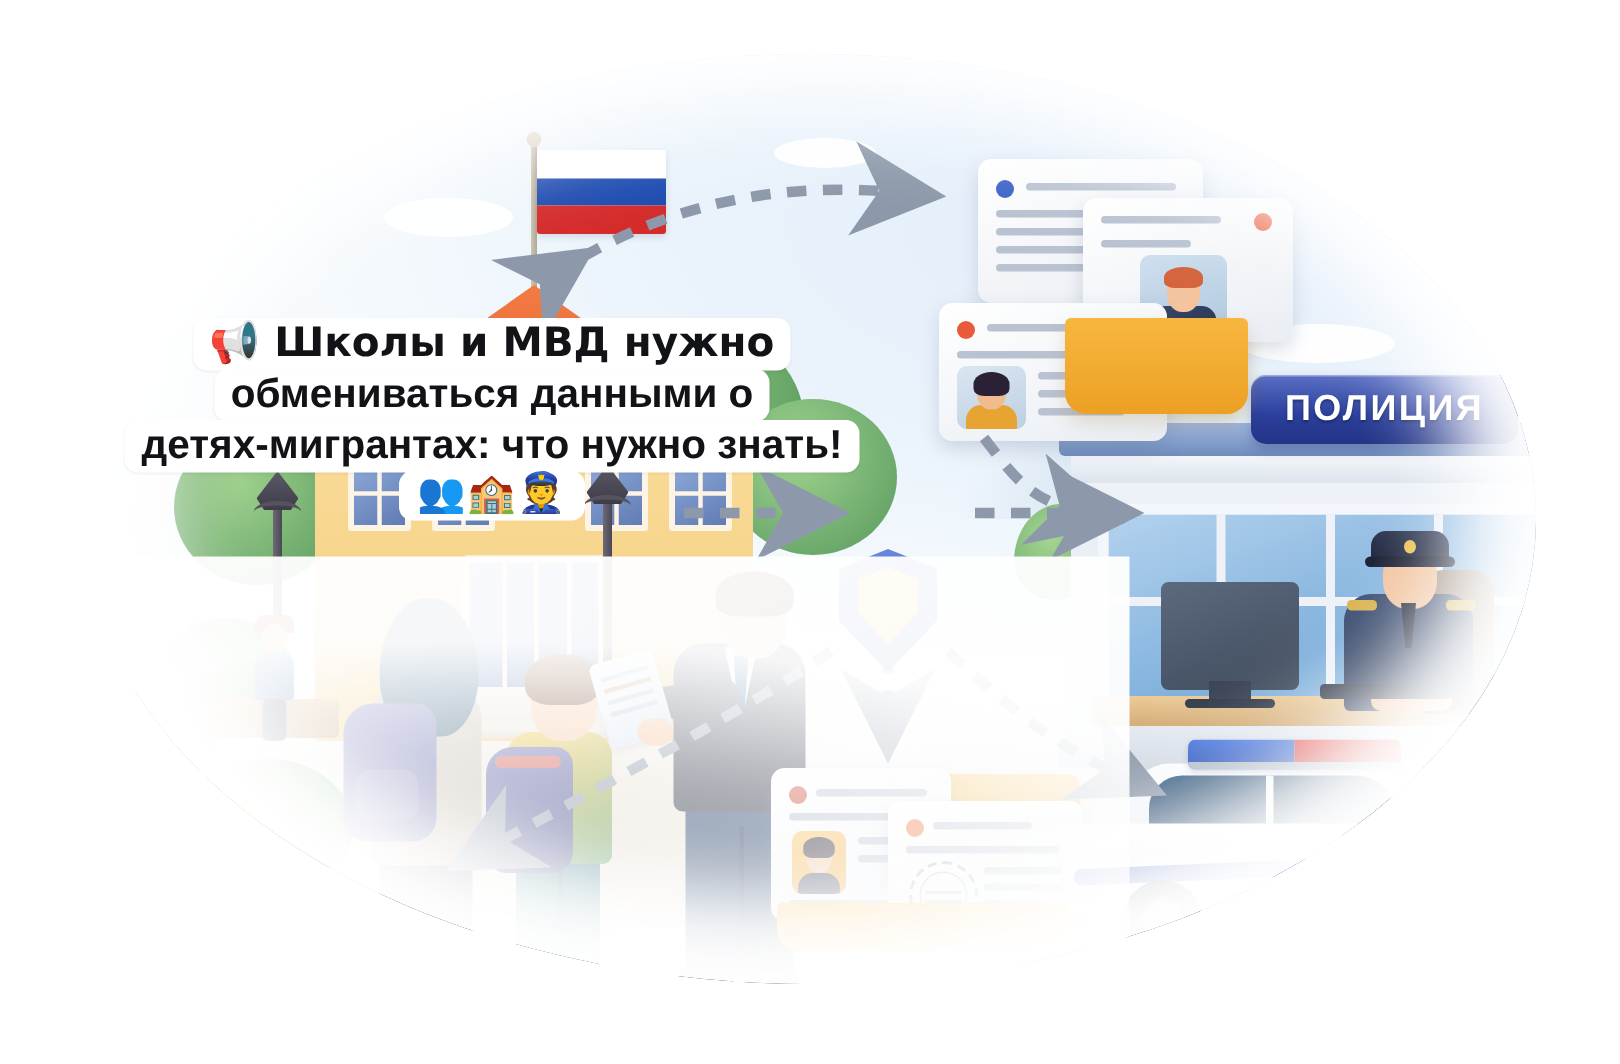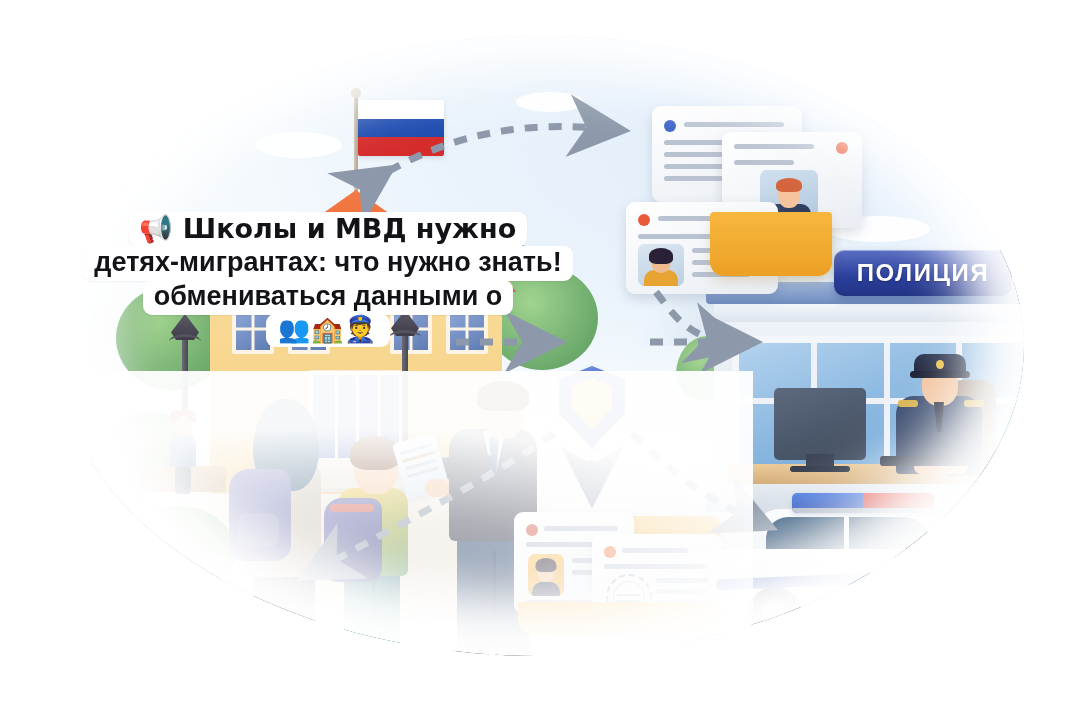--- a/index.html
+++ b/index.html
@@ -497,18 +497,18 @@
       <div class="of-tablet"></div>
       <div class="of-hand"></div>
     </div>
 
     <div class="scene-fade"></div>
     <div class="ground-wash"></div>
   </div>
 
   <div class="caption">
     <div class="cap-line emo">📢 Школы и МВД нужно</div>
+    <div class="cap-line">обмениваться данными о</div>
     <div class="cap-line">детях-мигрантах: что нужно знать!</div>
-    <div class="cap-line">обмениваться данными о</div>
     <div class="cap-emoji emo">👥🏫👮</div>
   </div>
 
 </div>
 
 </body></html>

